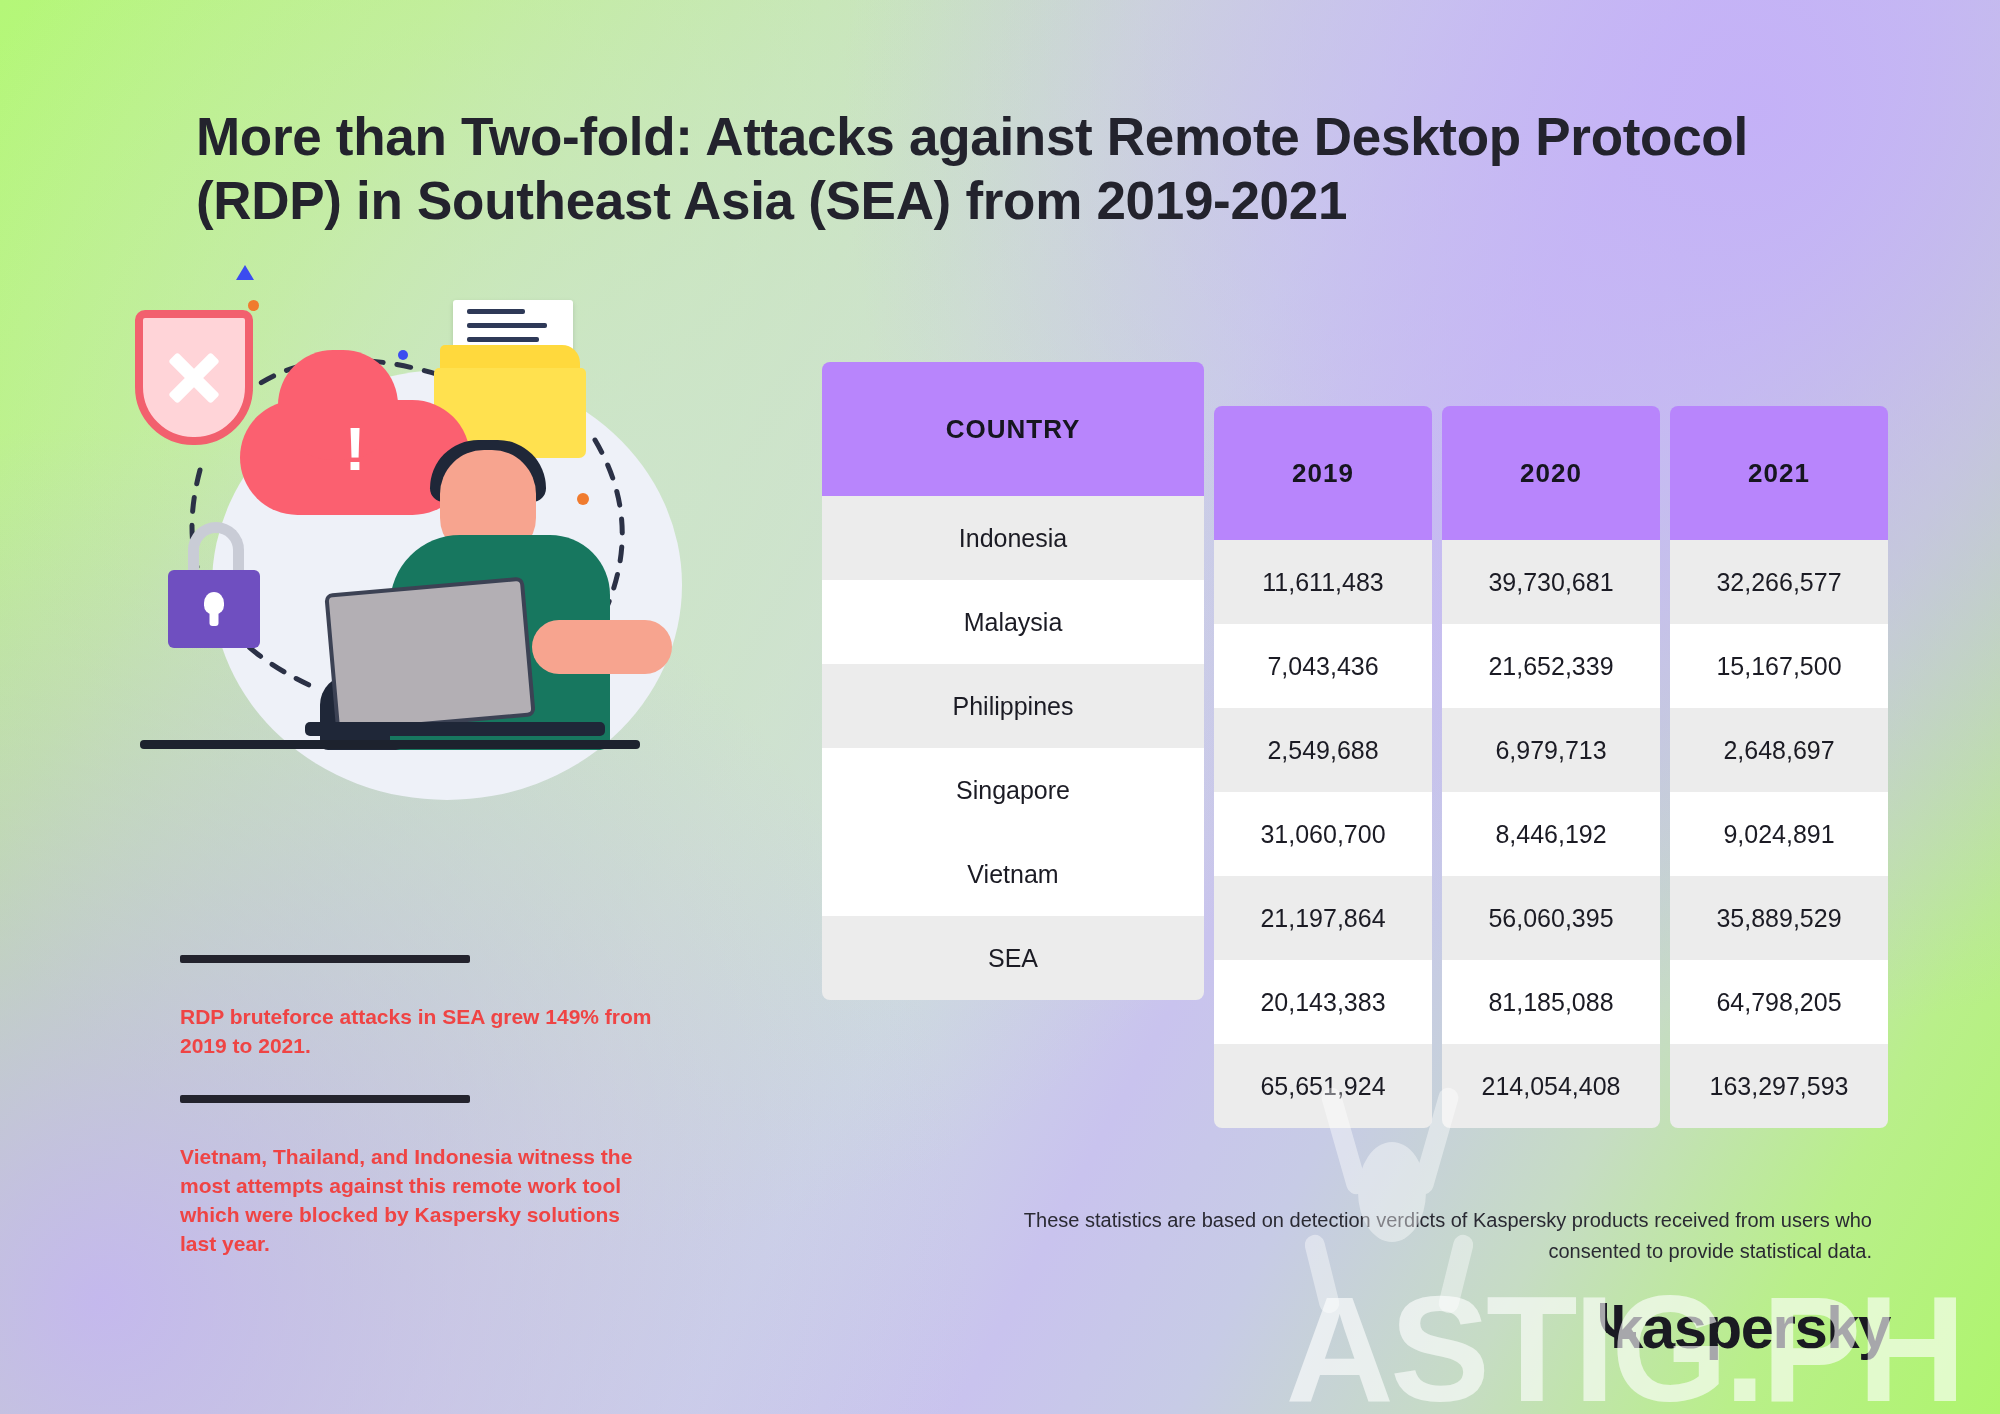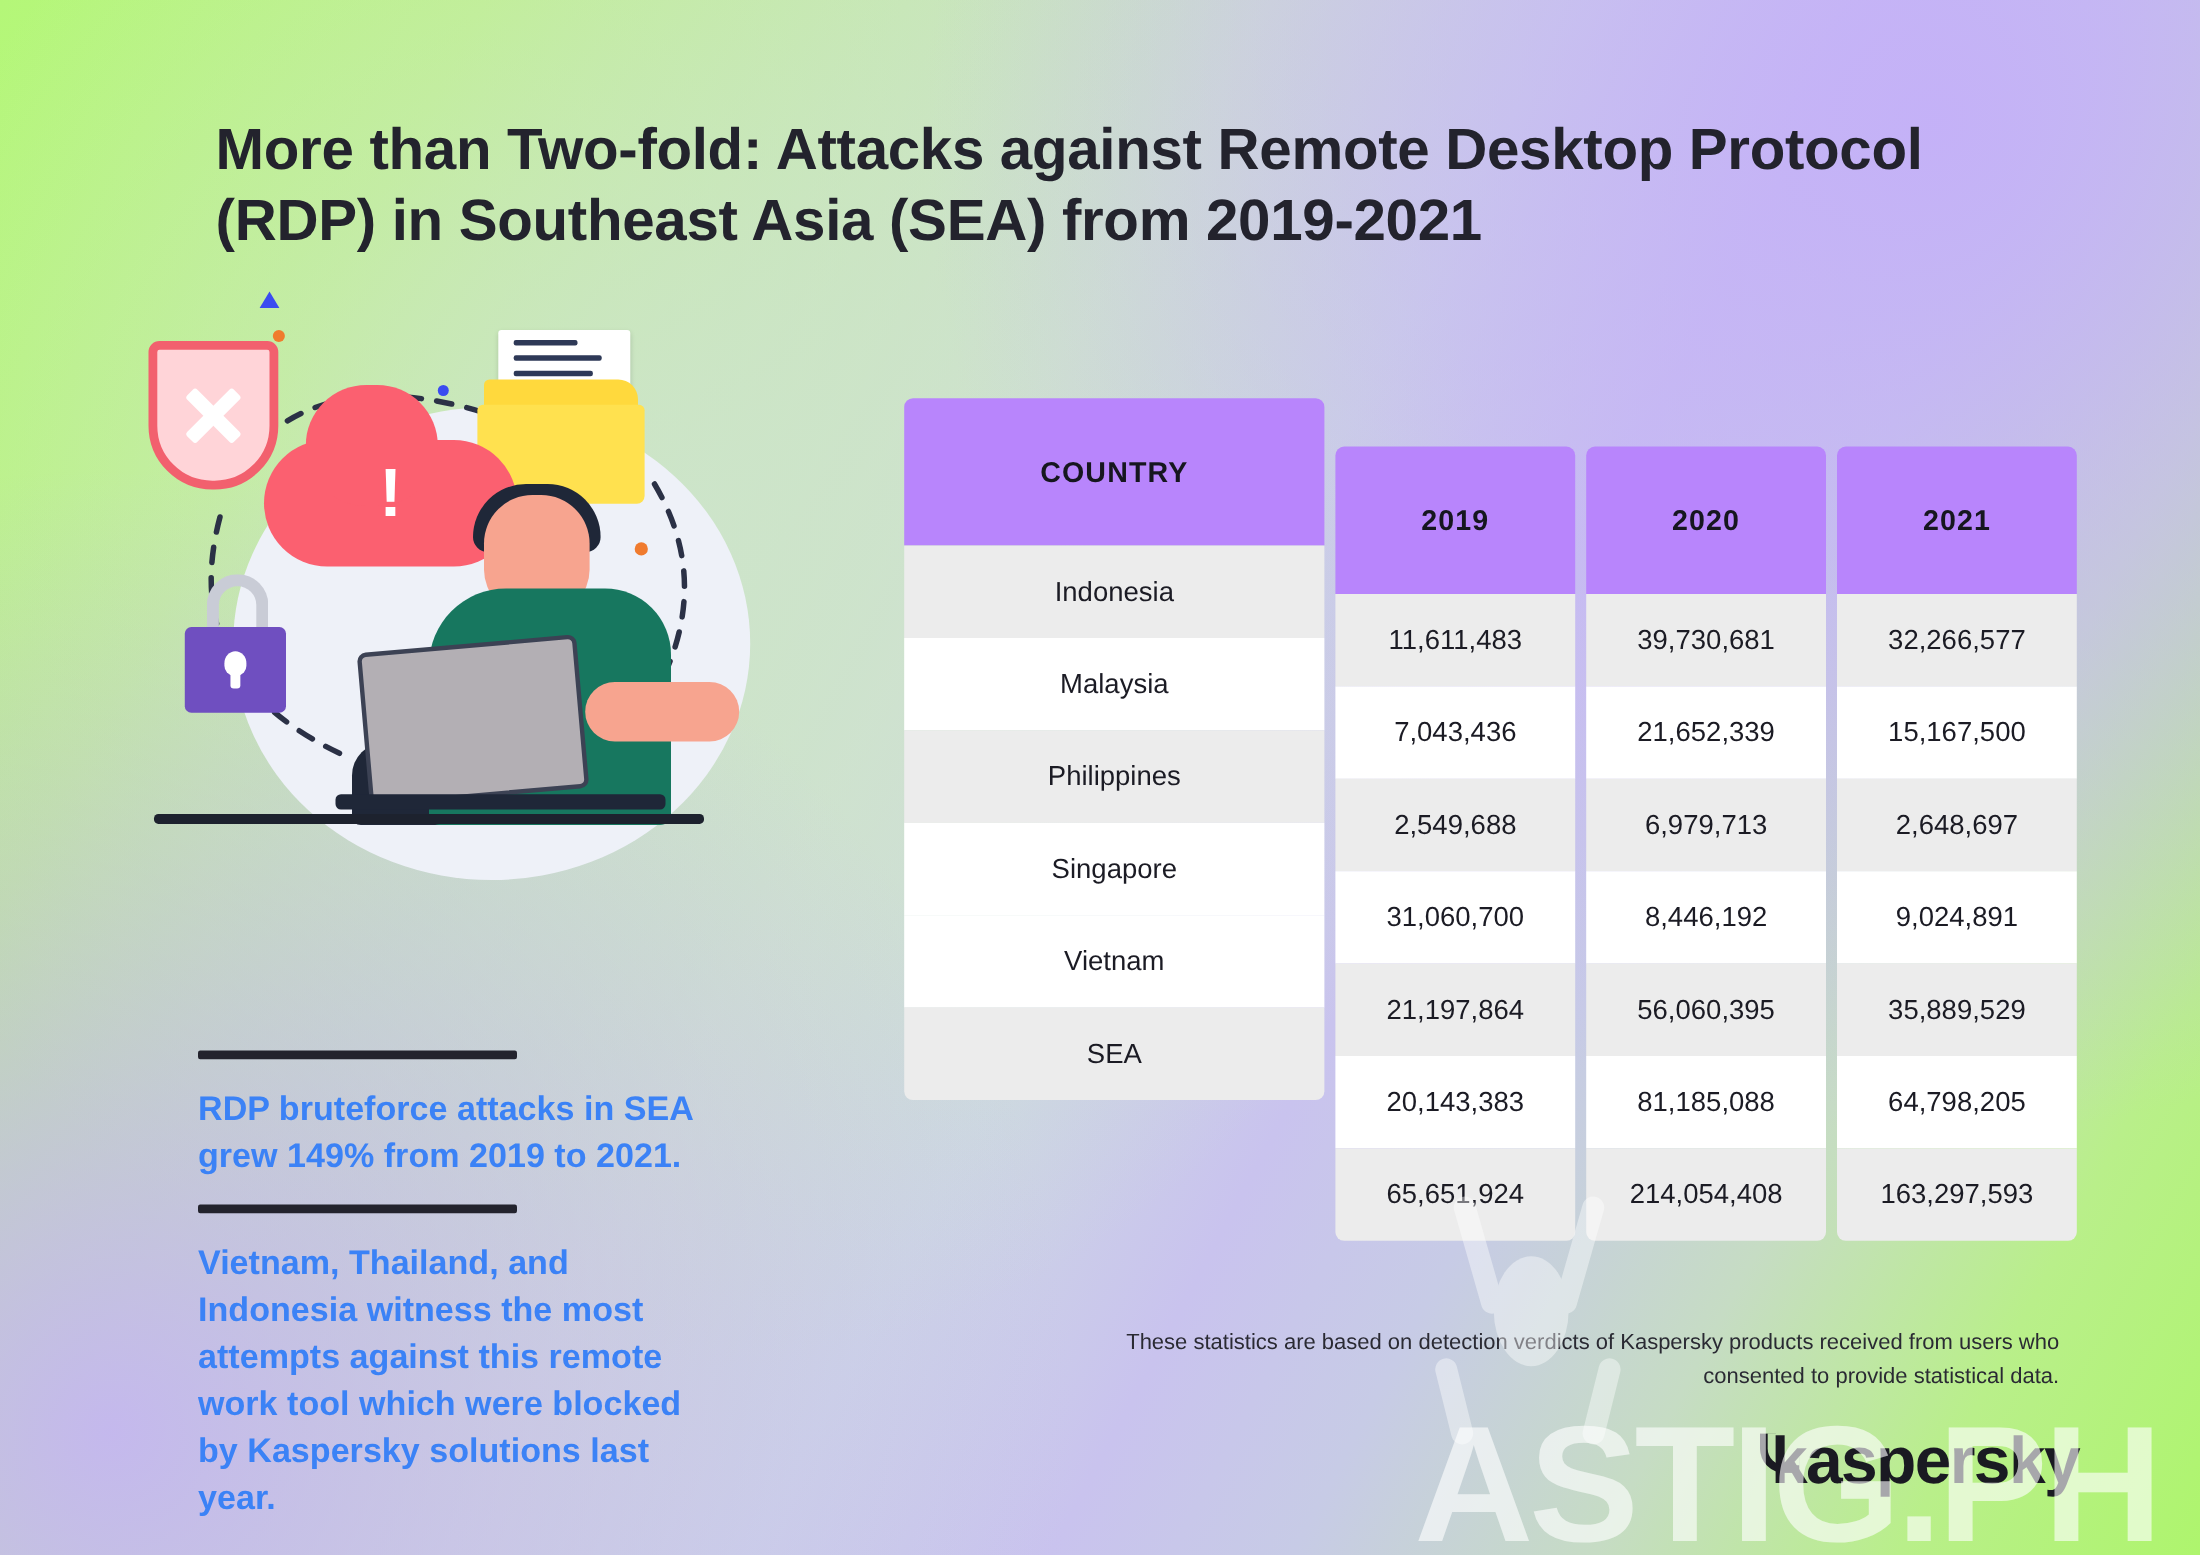--- a/index.html
+++ b/index.html
@@ -123,21 +123,21 @@
     position:absolute; left:0px; top:450px; width:500px; height:9px;
     background:#1d222e; border-radius:4px;
   }
   .dashes { position:absolute; left:0; top:0; width:660px; height:500px; }
   .dot { position:absolute; border-radius:50%; }
 
   
   .note { position:absolute; left:180px; width:480px; }
   .note .rule { height:8px; background:#23232d; border-radius:2px; }
   .note p {
-    margin-top:24px; font-size:31px; line-height:1.38; color:#3b82f6; font-weight:bold;
+    margin-top:40px; font-size:21px; line-height:1.38; color:#ef4444; font-weight:bold;
   }
   #note-1 { top:955px; }
   #note-1 .rule { width:290px; }
   #note-2 { top:1095px; }
   #note-2 .rule { width:290px; }
 
   
   .table { position:absolute; left:822px; top:362px; display:flex; gap:10px; }
   .col { display:flex; flex-direction:column; }
   .col.country { width:382px; }

